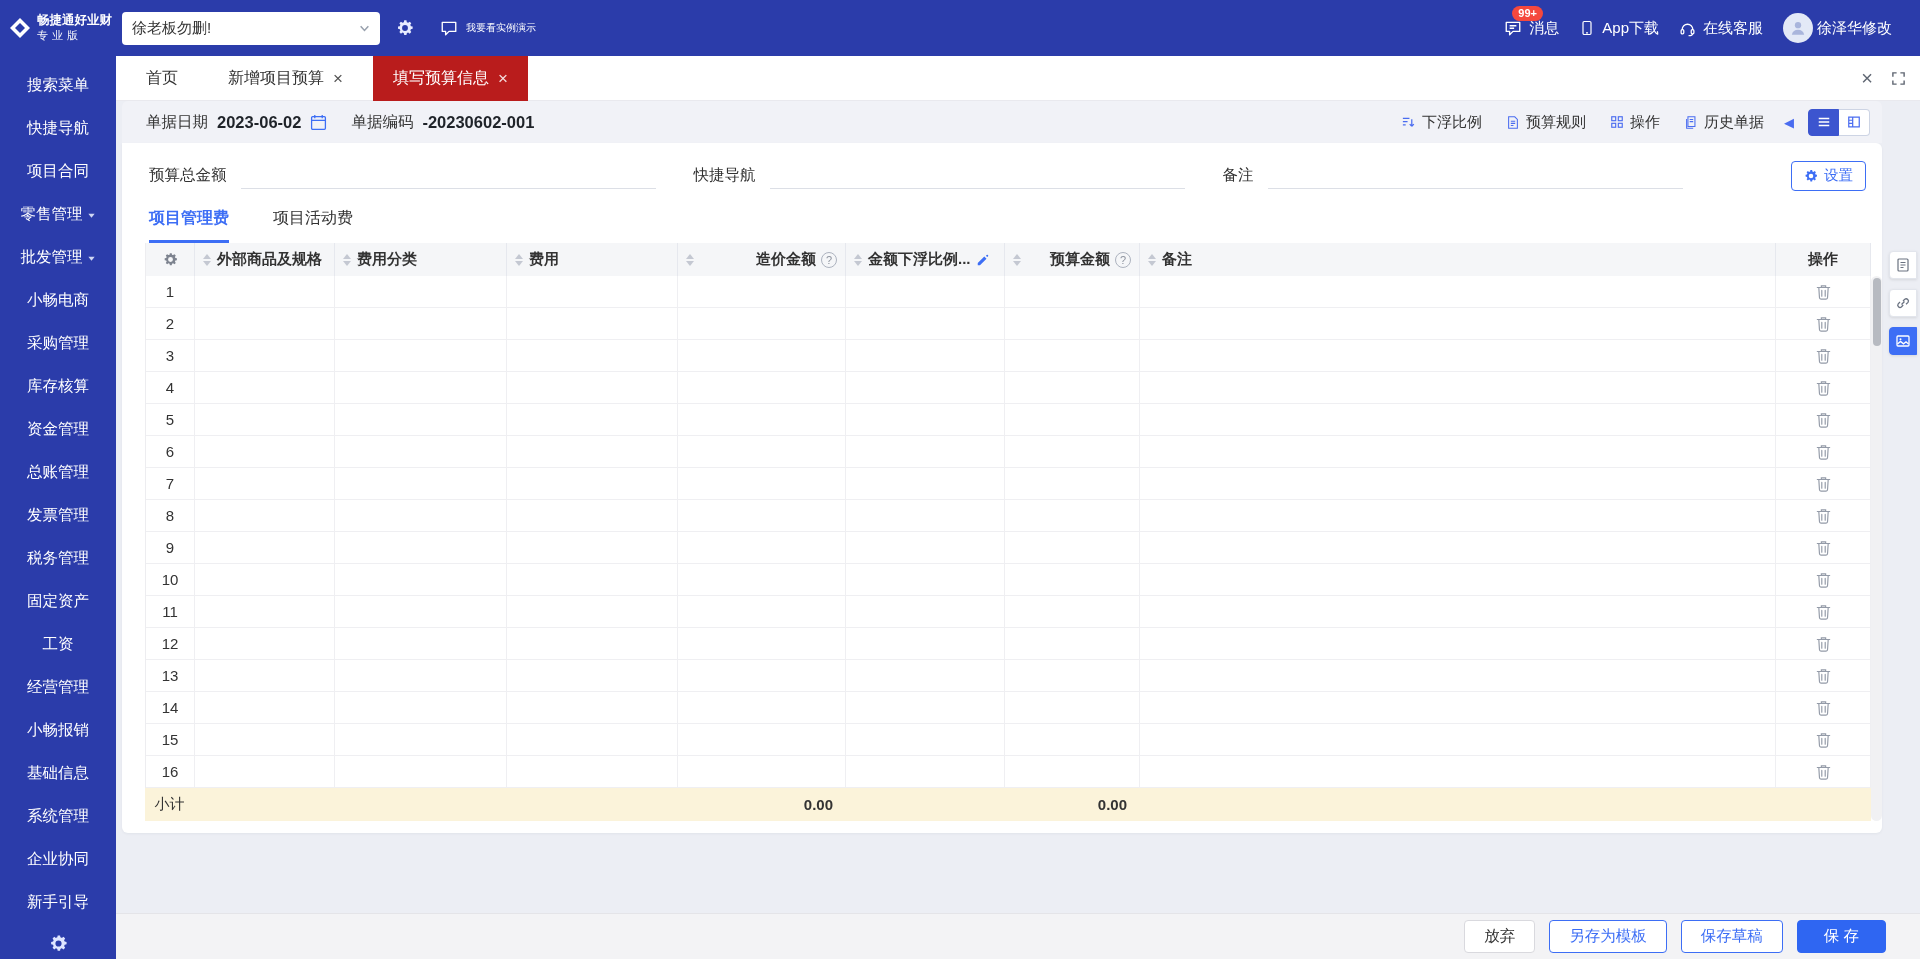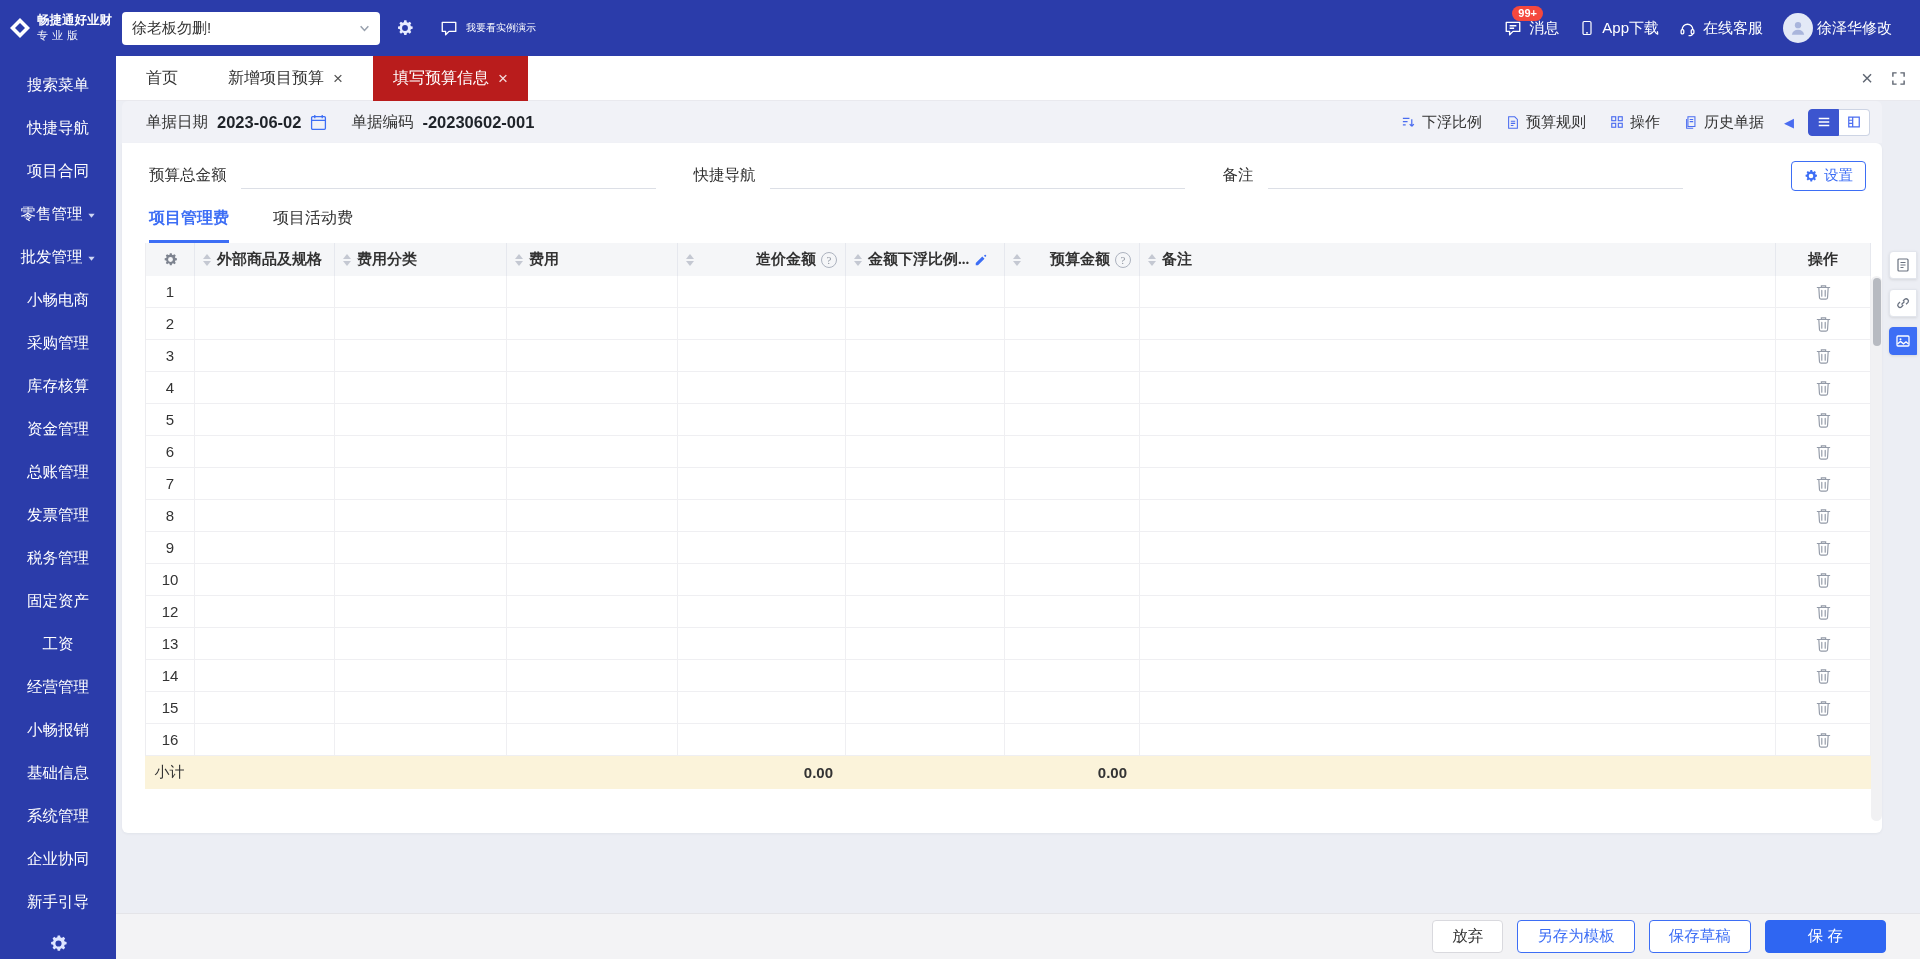--- a/index.html
+++ b/index.html
@@ -83,21 +83,21 @@
   .dtab.active{color:#3d6ef5;border-bottom-color:#3d6ef5;font-weight:bold;}
 
   
   .table-wrap{position:relative;margin-left:23px;width:1737px;}
   .grid{display:grid;grid-template-columns:49px 140px 172px 171px 168px 159px 135px 1fr 95px;
     width:1726px;border-left:1px solid #ededf0;}
   .th{display:flex;align-items:center;background:#f5f6f8;border-right:1px solid #e6e8ee;
     height:33px;padding:0 8px;font-size:15px;font-weight:bold;color:#333;overflow:hidden;white-space:nowrap;}
   .thr{justify-content:space-between;}
   .thc{justify-content:center;}
-  .thg{display:flex;align-items:center;font-family:Liberation Serif, serif;}
+  .thg{display:flex;align-items:center;}
   .sort{display:inline-flex;flex-direction:column;gap:2px;margin-right:6px;cursor:pointer;flex:none;}
   .sort i{width:0;height:0;border-left:4px solid transparent;border-right:4px solid transparent;}
   .sort .su{border-bottom:5px solid #c4c8d2;}
   .sort .sd{border-top:5px solid #c4c8d2;}
   .info-ic{width:16px;height:16px;border:1px solid #adb3bf;color:#8d939e;border-radius:50%;
     font-size:11px;display:inline-flex;align-items:center;justify-content:center;margin-left:5px;
     font-weight:normal;flex:none;cursor:pointer;}
   .edit-ic{display:inline-flex;margin-left:5px;cursor:pointer;flex:none;}
   .hgear{display:flex;color:#7d838f;cursor:pointer;}
   .trow .td{border-right:1px solid #efeff2;border-bottom:1px solid #efeff2;height:32px;background:#fff;}
@@ -112,21 +112,21 @@
     border-radius:6px;cursor:pointer;}
   .vthumb{position:absolute;top:2px;left:1.5px;width:8px;height:68px;background:#b7bac1;border-radius:4px;}
 
   
   .footer{position:absolute;left:0;right:0;bottom:0;height:46px;background:#f3f3f5;
     border-top:1px solid #e4e4e8;display:flex;align-items:center;justify-content:flex-end;
     gap:14px;padding-right:34px;z-index:6;}
   .btn{height:33px;border-radius:4px;font-size:15.5px;padding:0 19px;cursor:pointer;font-family:inherit;}
   .btn.ghost{background:#fff;border:1px solid #d9d9de;color:#333;}
   .btn.outline{background:#fff;border:1px solid #3d6ef5;color:#3d6ef5;}
-  .btn.primary{background:#2f66f2;border:1px solid #2f66f2;color:#fff;padding:0 42px;}
+  .btn.primary{background:#2f66f2;border:1px solid #2f66f2;color:#fff;padding:0 26px;}
 
   
   .right-rail{position:absolute;left:1889px;top:251px;display:flex;flex-direction:column;gap:10px;z-index:10;}
   .rail-btn{width:28px;height:28px;background:#fff;border:1px solid #e2e5ec;border-radius:4px 0 0 4px;
     display:flex;align-items:center;justify-content:center;box-shadow:0 1px 3px rgba(0,0,0,.10);cursor:pointer;}
   .rail-btn.active{background:#3d6ef5;border-color:#3d6ef5;}
 </style>
 </head>
 <body>
 
@@ -661,20 +661,37 @@
             <div class="td c7"></div>
             <div class="td tdc c8">
               <span class="trash">
                 <svg width="15" height="16" viewBox="0 0 14 15" fill="none" stroke="#949ba8" stroke-width="1.1" stroke-linecap="round">
                   <path d="M1.2 3.3h11.6M5 3.3V1.8h4v1.5M2.6 3.3l.6 9.4c0 .8.7 1.4 1.4 1.4h4.8c.8 0 1.4-.6 1.4-1.4l.6-9.4M5.4 6v5.4M8.6 6v5.4"></path>
                 </svg>
               </span>
             </div>
           </div>
           <div class="grid trow">
+            <div class="td rownum c0">11</div>
+            <div class="td c1"></div>
+            <div class="td c2"></div>
+            <div class="td c3"></div>
+            <div class="td c4"></div>
+            <div class="td c5"></div>
+            <div class="td c6"></div>
+            <div class="td c7"></div>
+            <div class="td tdc c8">
+              <span class="trash">
+                <svg width="15" height="16" viewBox="0 0 14 15" fill="none" stroke="#949ba8" stroke-width="1.1" stroke-linecap="round">
+                  <path d="M1.2 3.3h11.6M5 3.3V1.8h4v1.5M2.6 3.3l.6 9.4c0 .8.7 1.4 1.4 1.4h4.8c.8 0 1.4-.6 1.4-1.4l.6-9.4M5.4 6v5.4M8.6 6v5.4"></path>
+                </svg>
+              </span>
+            </div>
+          </div>
+          <div class="grid trow">
             <div class="td rownum c0">12</div>
             <div class="td c1"></div>
             <div class="td c2"></div>
             <div class="td c3"></div>
             <div class="td c4"></div>
             <div class="td c5"></div>
             <div class="td c6"></div>
             <div class="td c7"></div>
             <div class="td tdc c8">
               <span class="trash">

